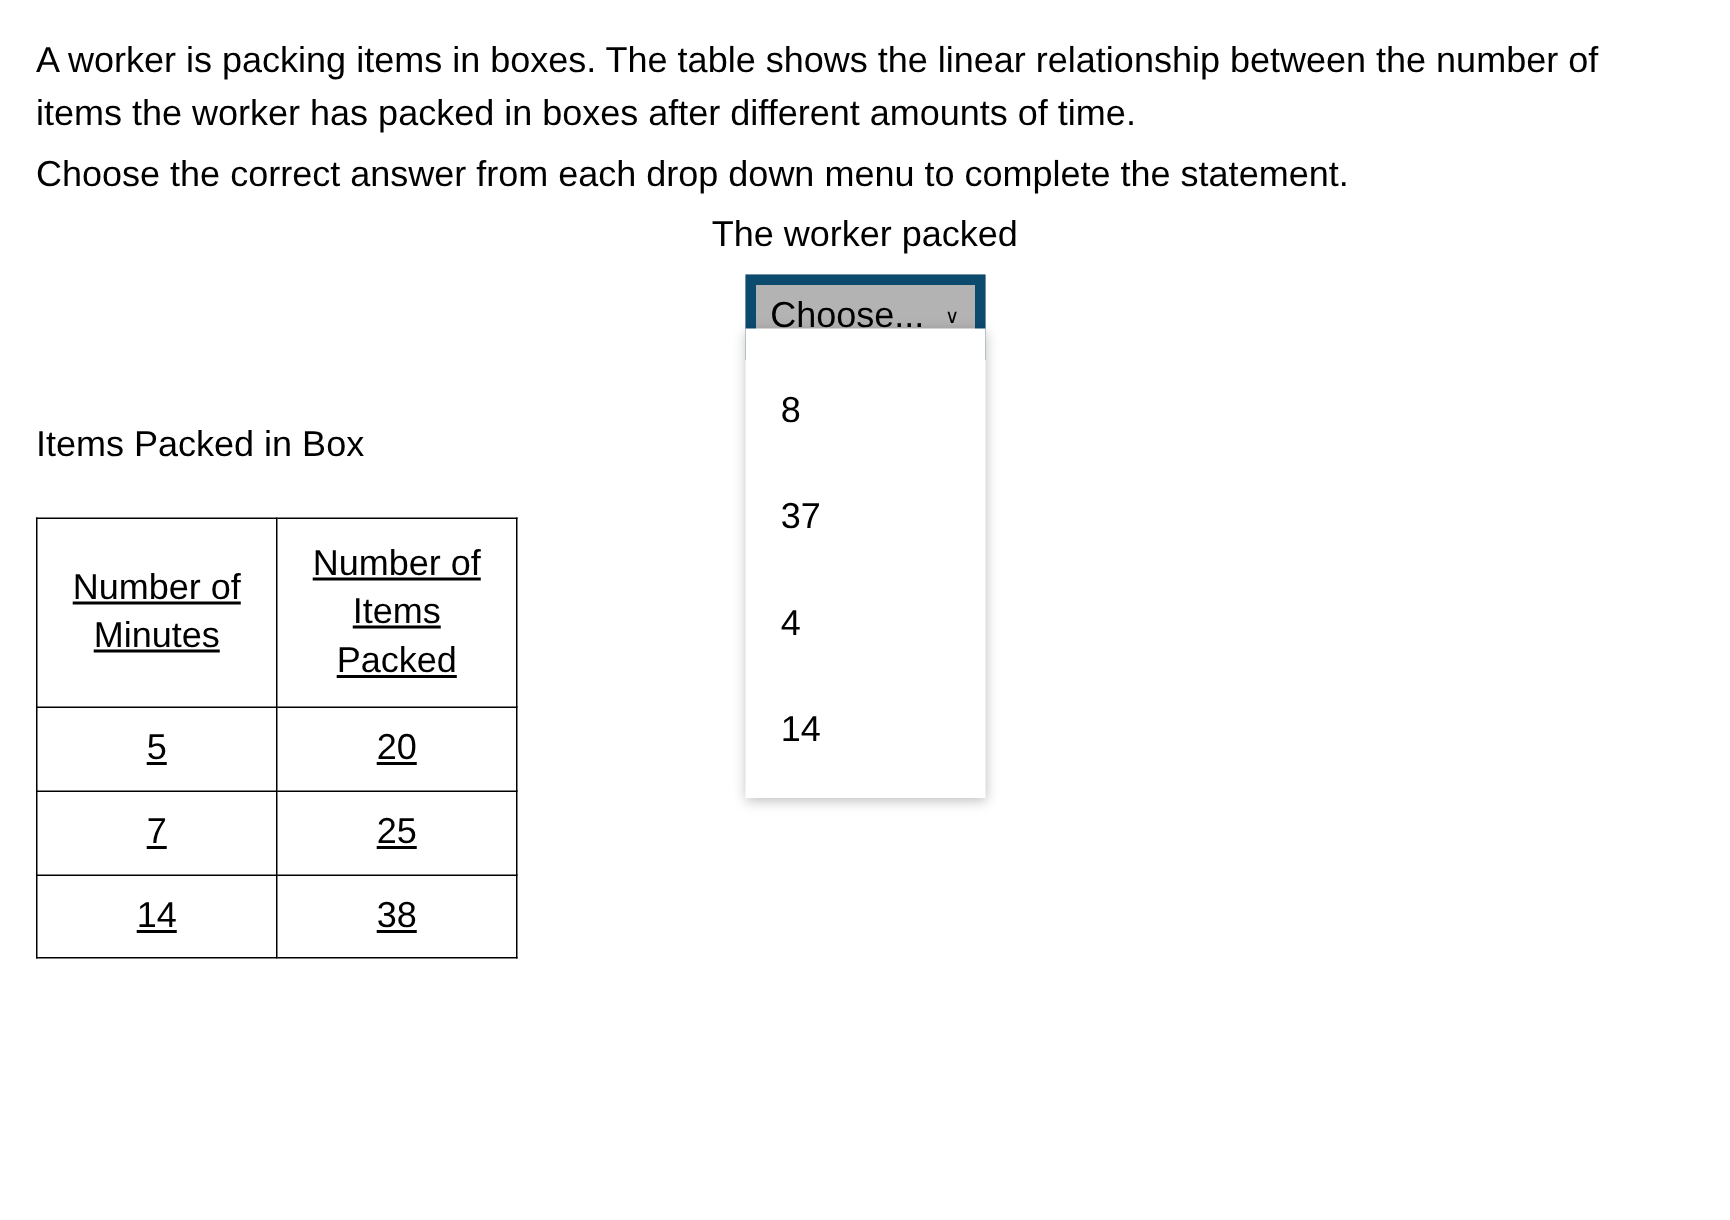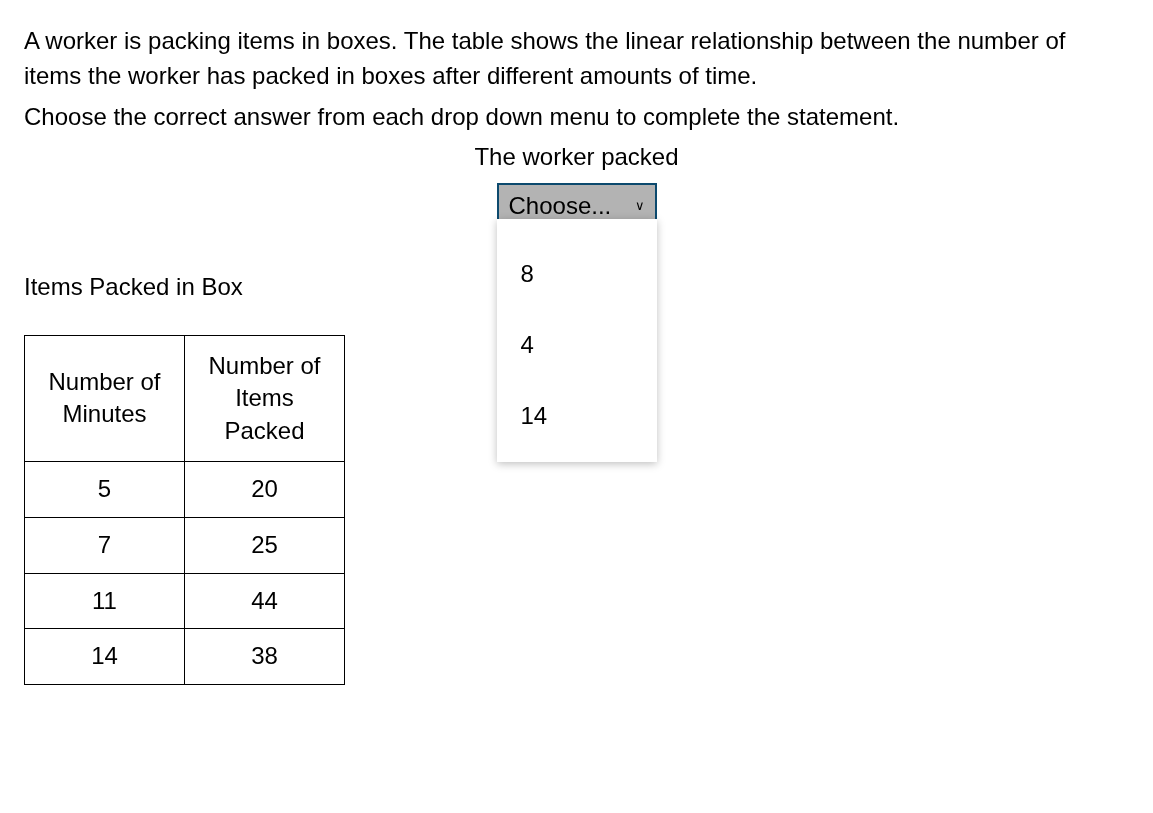--- a/index.html
+++ b/index.html
@@ -29,21 +29,21 @@
     }
     .dropdown-wrapper {
       position: relative;
       display: inline-block;
     }
     .dropdown-button {
       display: inline-flex;
       align-items: center;
       justify-content: space-between;
       background: #b3b3b3;
-      border: 2px solid #0c4a6e;
+      border: 7px solid #0c4a6e;
       padding: 4px 10px;
       font-family: inherit;
       font-size: 24px;
       min-width: 160px;
       text-align: left;
     }
     .chevron {
       font-size: 13px;
       margin-left: 6px;
     }
@@ -61,20 +61,21 @@
       padding: 18px 24px;
       font-size: 24px;
       cursor: pointer;
     }
     .table-title {
       margin-bottom: 30px;
     }
     .data-table {
       border-collapse: collapse;
       font-size: 24px;
+      text-decoration: underline;
     }
     .data-table th, .data-table td {
       border: 1.5px solid #000;
       padding: 10px 16px;
       text-align: center;
       font-weight: normal;
     }
     .data-table th {
       width: 160px;
       vertical-align: middle;
@@ -96,20 +97,21 @@
 
 <div class="statement-line">
   <span>The worker packed</span>
   <span class="dropdown-wrapper">
     <span class="dropdown-button">
       <span>Choose...</span>
       <span class="chevron">∨</span>
     </span>
     <div class="dropdown-menu">
       <div class="dropdown-option">8</div>
+      <div class="dropdown-option">37</div>
       <div class="dropdown-option">4</div>
       <div class="dropdown-option">14</div>
     </div>
   </span>
 </div>
 
 <div class="table-title">Items Packed in Box</div>
 
 <div class="table-container">
   <table class="data-table">
@@ -122,22 +124,18 @@
     <tbody>
       <tr>
         <td>5</td>
         <td>20</td>
       </tr>
       <tr>
         <td>7</td>
         <td>25</td>
       </tr>
       <tr>
-        <td>11</td>
-        <td>44</td>
-      </tr>
-      <tr>
         <td>14</td>
         <td>38</td>
       </tr>
     </tbody>
   </table>
 </div>
 
 </body></html>

